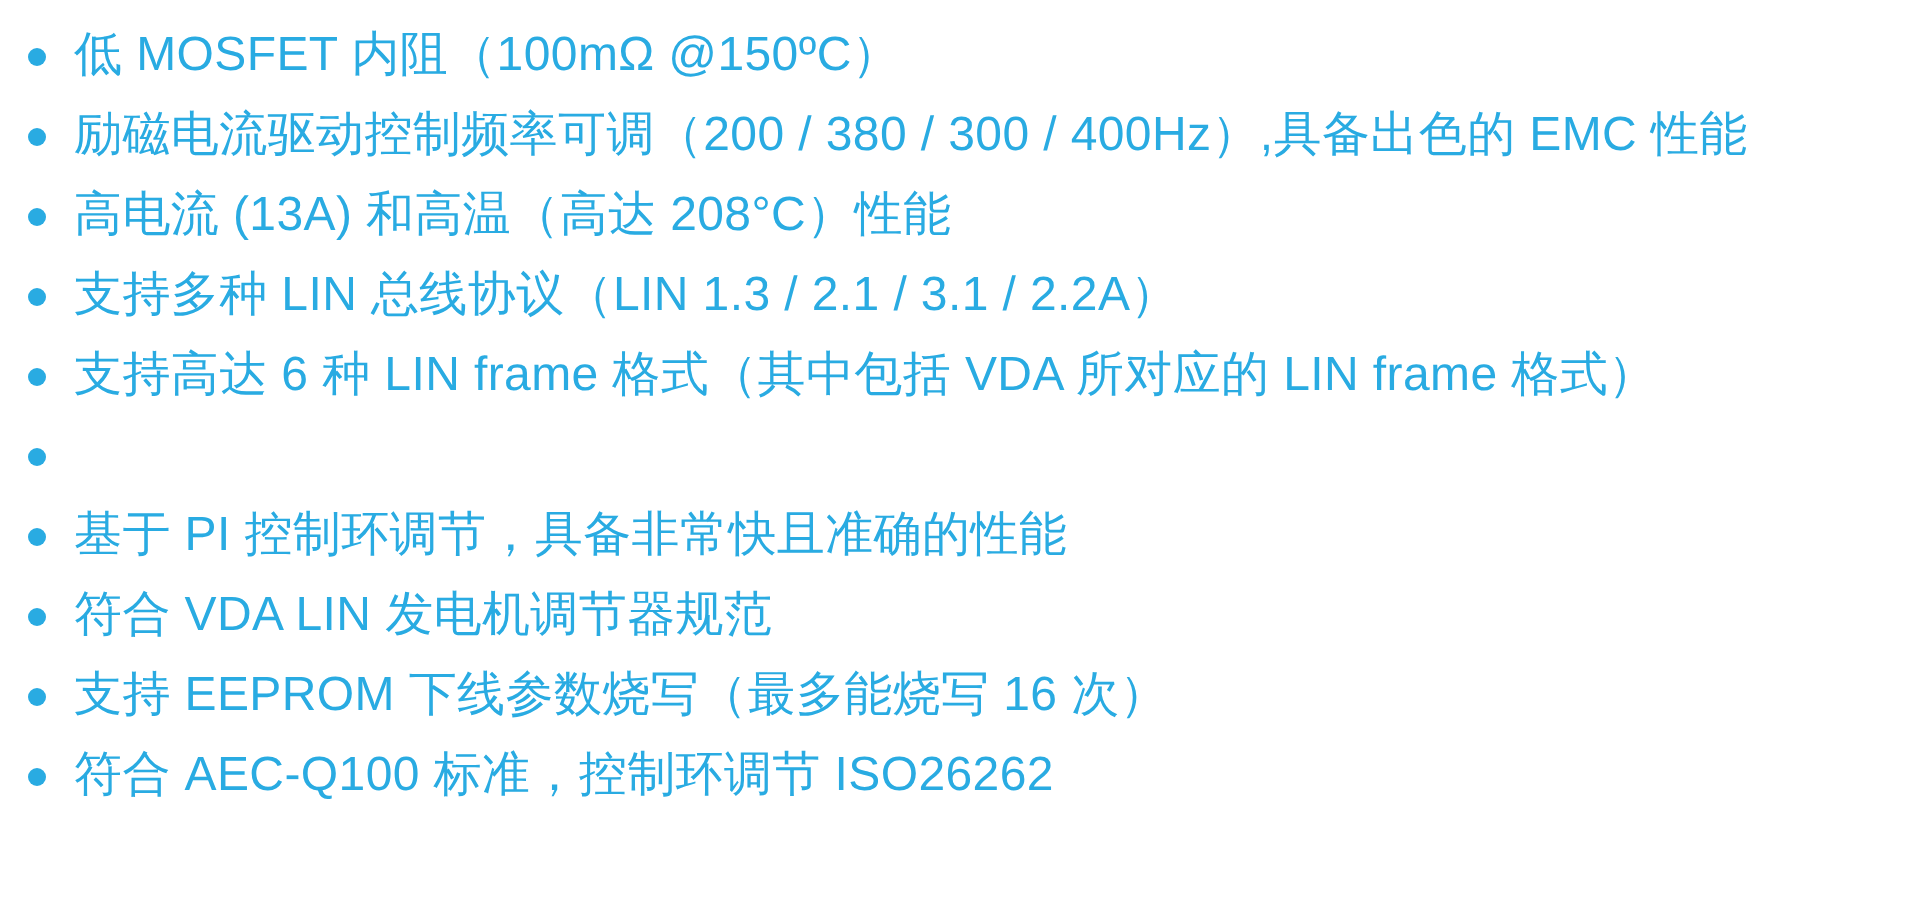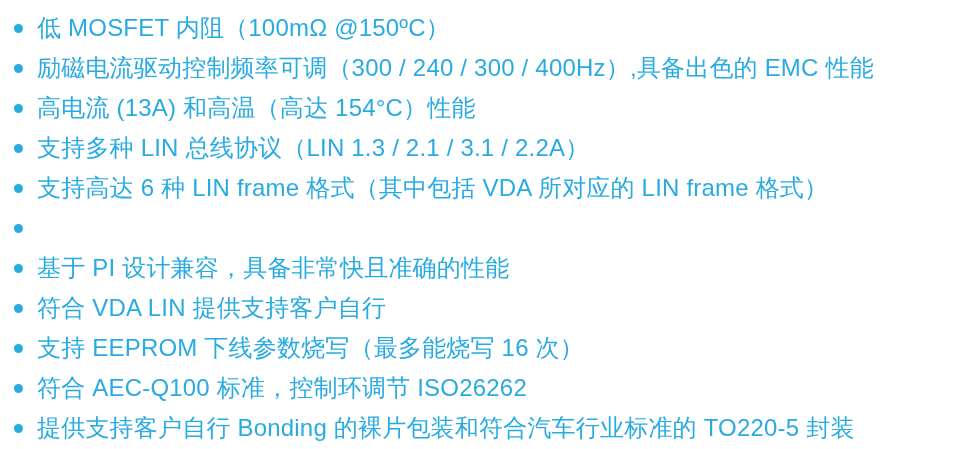--- a/index.html
+++ b/index.html
@@ -45,50 +45,46 @@
 </head>
 <body>
 
 <ul class="feature-list">
   <li class="feature">
     <span class="bullet"></span>
     <span class="text">低 MOSFET 内阻（100mΩ @150ºC）</span>
   </li>
   <li class="feature">
     <span class="bullet"></span>
-    <span class="text">励磁电流驱动控制频率可调（300 / 240 / 300 / 400Hz）,具备出色的 EMC 性能</span>
+    <span class="text">励磁电流驱动控制频率可调（200 / 380 / 300 / 400Hz）,具备出色的 EMC 性能</span>
   </li>
   <li class="feature">
     <span class="bullet"></span>
-    <span class="text">高电流 (13A) 和高温（高达 154°C）性能</span>
+    <span class="text">高电流 (13A) 和高温（高达 208°C）性能</span>
   </li>
   <li class="feature">
     <span class="bullet"></span>
     <span class="text">支持多种 LIN 总线协议（LIN 1.3 / 2.1 / 3.1 / 2.2A）</span>
   </li>
   <li class="feature">
     <span class="bullet"></span>
     <span class="text">支持高达 6 种 LIN frame 格式（其中包括 VDA 所对应的 LIN frame 格式）</span>
   </li>
   <li class="feature">
     <span class="bullet"></span>
   </li>
   <li class="feature">
     <span class="bullet"></span>
-    <span class="text">基于 PI 设计兼容，具备非常快且准确的性能</span>
+    <span class="text">基于 PI 控制环调节，具备非常快且准确的性能</span>
   </li>
   <li class="feature">
     <span class="bullet"></span>
-    <span class="text">符合 VDA LIN 提供支持客户自行</span>
+    <span class="text">符合 VDA LIN 发电机调节器规范</span>
   </li>
   <li class="feature">
     <span class="bullet"></span>
     <span class="text">支持 EEPROM 下线参数烧写（最多能烧写 16 次）</span>
   </li>
   <li class="feature">
     <span class="bullet"></span>
     <span class="text">符合 AEC-Q100 标准，控制环调节 ISO26262</span>
   </li>
-  <li class="feature">
-    <span class="bullet"></span>
-    <span class="text">提供支持客户自行 Bonding 的裸片包装和符合汽车行业标准的 TO220-5 封装</span>
-  </li>
 </ul>
 
 </body></html>

